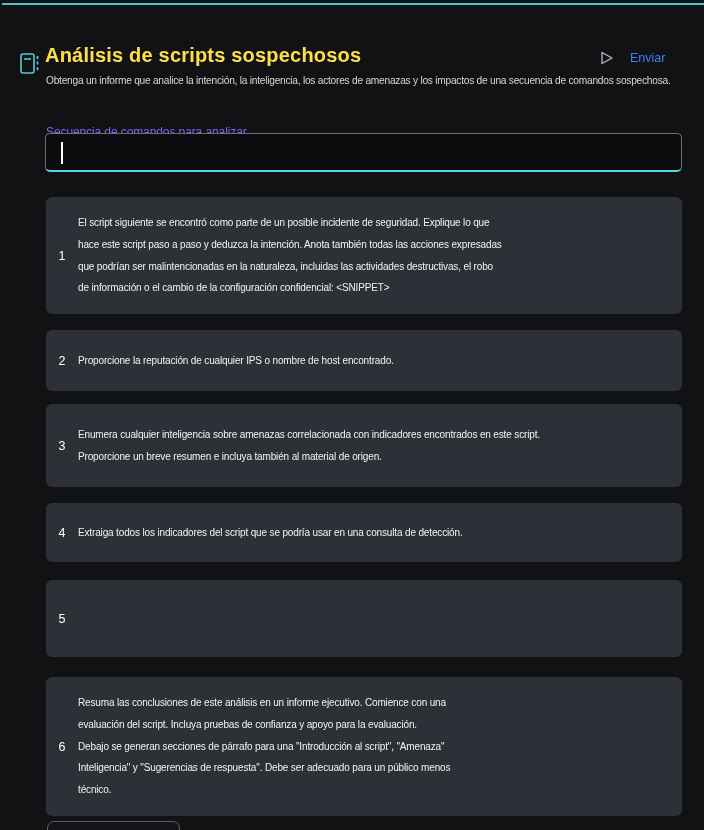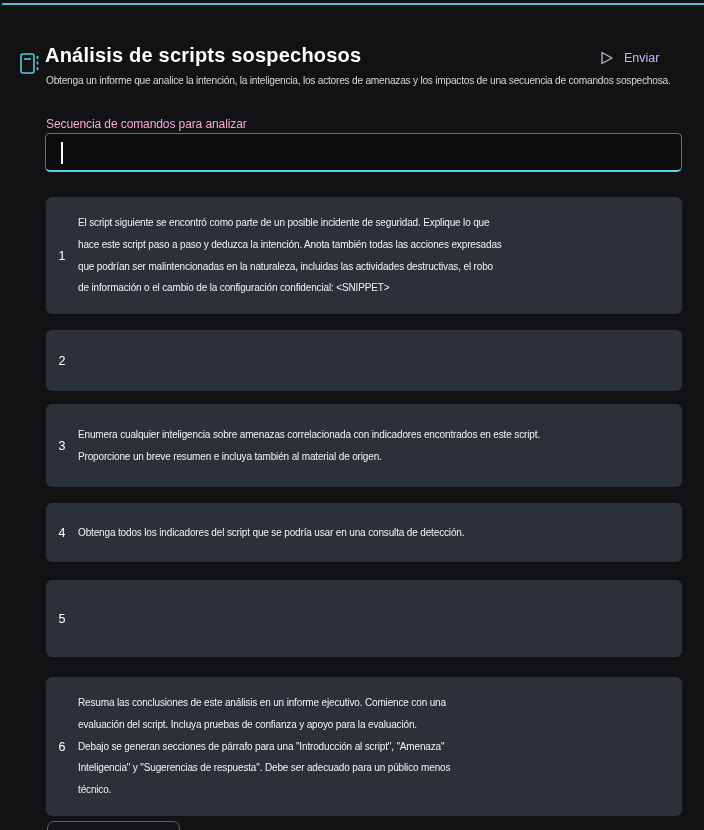--- a/index.html
+++ b/index.html
@@ -6,36 +6,36 @@
   body{
     width:704px;height:830px;overflow:hidden;position:relative;
     background:#121214;
     font-family:"Liberation Sans", sans-serif;
     -webkit-font-smoothing:antialiased;
   }
   .topline{position:absolute;top:3px;left:2px;right:0;height:2px;background:#4FC0CE;}
   .promptbook-icon{position:absolute;left:20px;top:52px;color:#56CBD6;}
   .page-title{
     position:absolute;left:45px;top:44px;margin:0;
-    font-size:20px;font-weight:700;color:#ffffff;letter-spacing:0.2px;
+    font-size:20px;font-weight:700;color:#fde047;letter-spacing:0.2px;
   }
   .page-subtitle{
     position:absolute;left:46px;top:75px;width:640px;
     font-size:10.2px;color:#d8d8d8;letter-spacing:-0.25px;white-space:nowrap;
   }
   .submit-btn{
     position:absolute;left:600px;top:46px;height:24px;
-    display:flex;align-items:center;gap:10px;
+    display:flex;align-items:center;gap:16px;
     background:transparent;border:none;padding:0;cursor:pointer;
-    color:#c4b5fd;font-family:"Liberation Sans", sans-serif;font-size:12.5px;
+    color:#3b82f6;font-family:"Liberation Sans", sans-serif;font-size:12.5px;
   }
   .submit-btn .play{color:#B9BEC3;display:inline-flex;}
   .field-label{
-    position:absolute;left:46px;top:117px;
-    font-size:12px;color:#f9a8d4;letter-spacing:-0.1px;
+    position:absolute;left:46px;top:125px;
+    font-size:12px;color:#8b5cf6;letter-spacing:-0.1px;
   }
   .script-input{
     position:absolute;left:45px;top:133px;width:637px;height:39px;
     box-sizing:border-box;background:#0c0c0e;
     border:1px solid #6b6f73;border-bottom:2px solid #5BD6DF;
     border-radius:5px;cursor:text;
   }
   .caret{
     position:absolute;left:15px;top:8px;width:1.5px;height:22px;background:#ffffff;
     animation:blink 1.1s steps(1) infinite;
@@ -100,31 +100,32 @@
 <div class="prompt-card card-1">
   <div class="prompt-num">1</div>
   <div class="prompt-text">El script siguiente se encontró como parte de un posible incidente de seguridad. Explique lo que
 hace este script paso a paso y deduzca la intención. Anota también todas las acciones expresadas
 que podrían ser malintencionadas en la naturaleza, incluidas las actividades destructivas, el robo
 de información o el cambio de la configuración confidencial: &lt;SNIPPET&gt;</div>
 </div>
 
 <div class="prompt-card card-2">
   <div class="prompt-num">2</div>
+  <div class="prompt-text">Proporcione la reputación de cualquier IPS o nombre de host encontrado.</div>
 </div>
 
 <div class="prompt-card card-3">
   <div class="prompt-num">3</div>
   <div class="prompt-text">Enumera cualquier inteligencia sobre amenazas correlacionada con indicadores encontrados en este script.
 Proporcione un breve resumen e incluya también al material de origen.</div>
 </div>
 
 <div class="prompt-card card-4">
   <div class="prompt-num">4</div>
-  <div class="prompt-text">Obtenga todos los indicadores del script que se podría usar en una consulta de detección.</div>
+  <div class="prompt-text">Extraiga todos los indicadores del script que se podría usar en una consulta de detección.</div>
 </div>
 
 <div class="prompt-card card-5">
   <div class="prompt-num">5</div>
 </div>
 
 <div class="prompt-card card-6">
   <div class="prompt-num">6</div>
   <div class="prompt-text">Resuma las conclusiones de este análisis en un informe ejecutivo. Comience con una
 evaluación del script. Incluya pruebas de confianza y apoyo para la evaluación.

